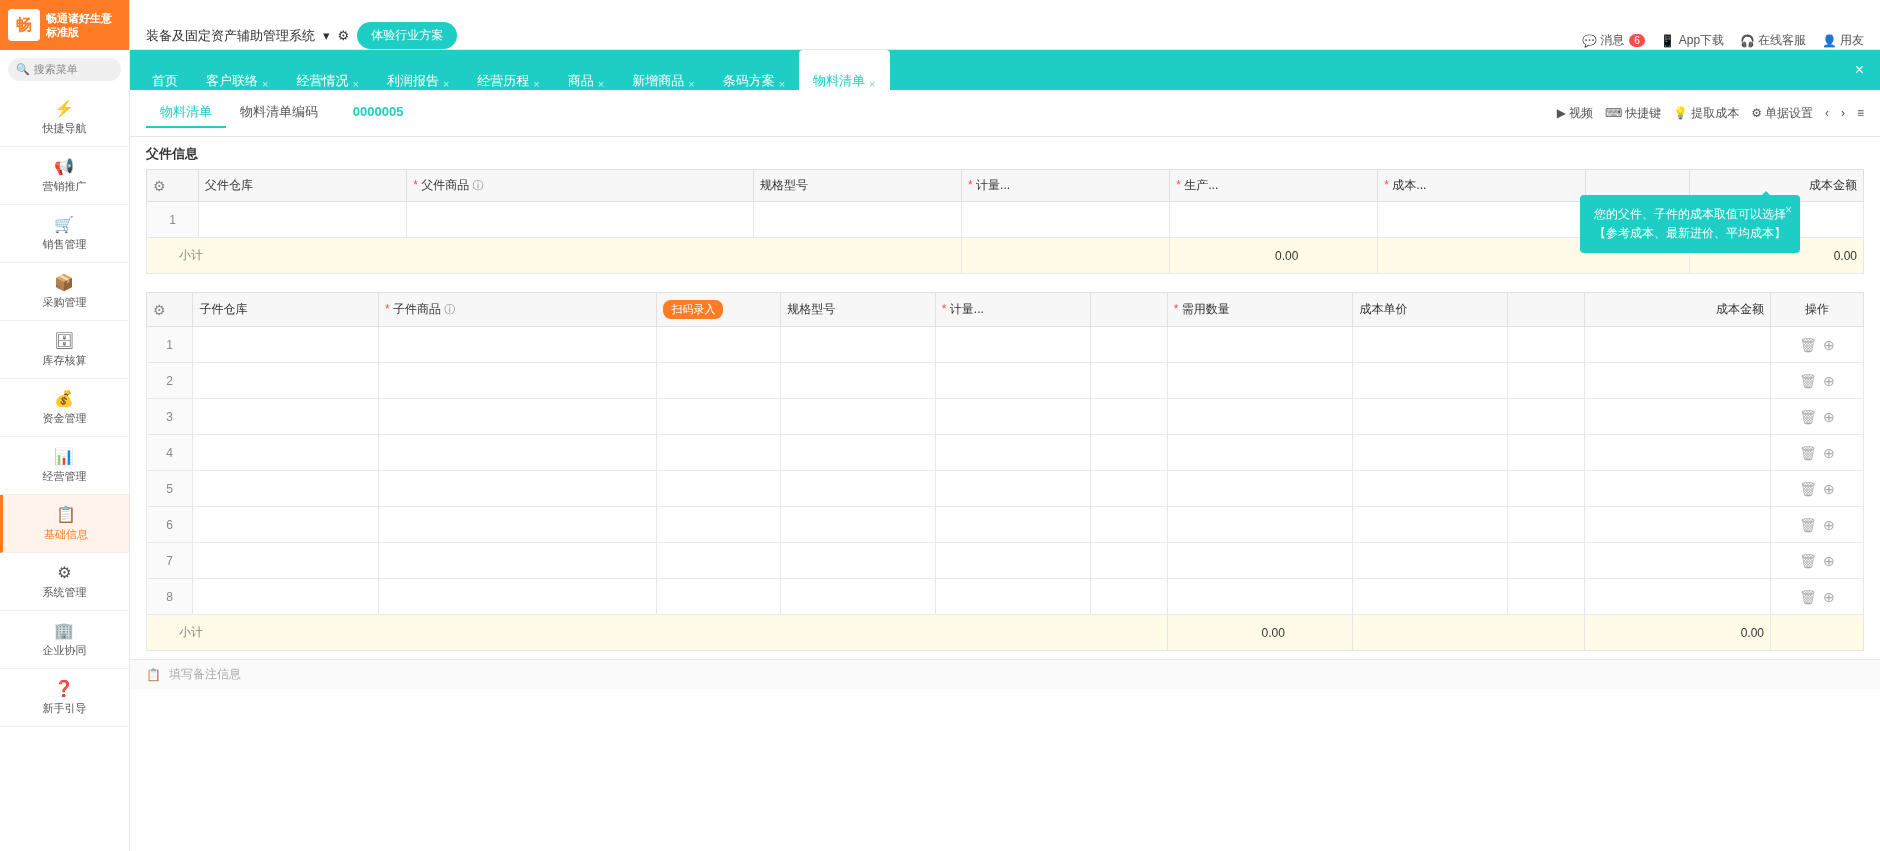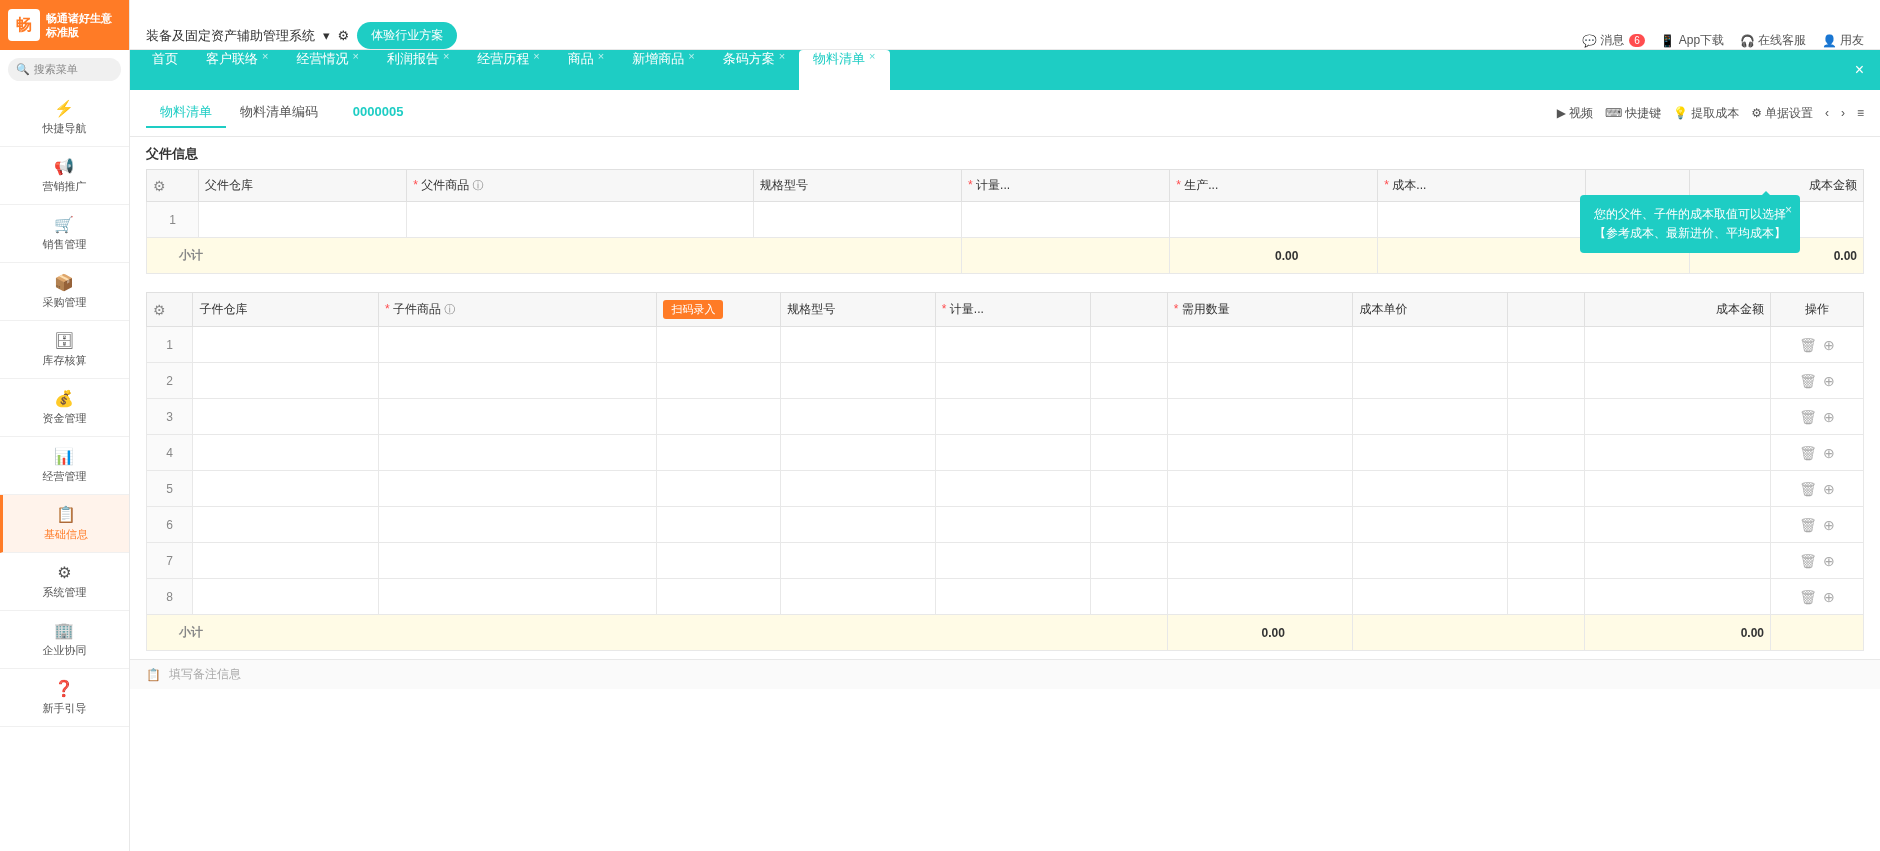--- a/index.html
+++ b/index.html
@@ -87,21 +87,21 @@
       align-items: center;
       height: 40px;
       padding: 0 8px;
       overflow: hidden;
       flex-shrink: 0;
     }
     .nav-tab {
       padding: 0 14px;
       height: 40px;
       display: flex;
-      align-items: flex-start;
+      align-items: flex-end;
       color: #fff;
       font-size: 13px;
       cursor: pointer;
       white-space: nowrap;
       gap: 4px;
     }
     .nav-tab.active { background: #fff; color: #1ecdc4; border-radius: 4px 4px 0 0; }
     .nav-tab .close-x { font-size: 11px; opacity: 0.7; }
 
     
@@ -149,35 +149,35 @@
       white-space: nowrap;
     }
     .data-table td {
       border: 1px solid #e8e8e8;
       padding: 6px;
       height: 36px;
       background: #fff;
     }
     .data-table tr.subtotal td {
       background: #fffbe6;
-      font-weight: bold;
+      font-weight: normal;
       padding-left: 32px;
     }
     .data-table td.num { color: #333; }
     .data-table td.row-index { text-align: center; color: #888; background: #fafafa; width: 30px; }
     .data-table td.subtotal-label { color: #888; padding-left: 10px; }
 
     .gear-icon { color: #888; font-size: 14px; cursor: pointer; }
 
     
     .scan-btn {
       background: #ff7b26;
       color: #fff;
       border: none;
-      border-radius: 3px;
+      border-radius: 8px;
       padding: 2px 8px;
       font-size: 11px;
       cursor: pointer;
     }
 
     
     .action-icons { display: flex; gap: 6px; justify-content: center; align-items: center; }
     .action-icons span { cursor: pointer; color: #aaa; font-size: 14px; }
 
     

